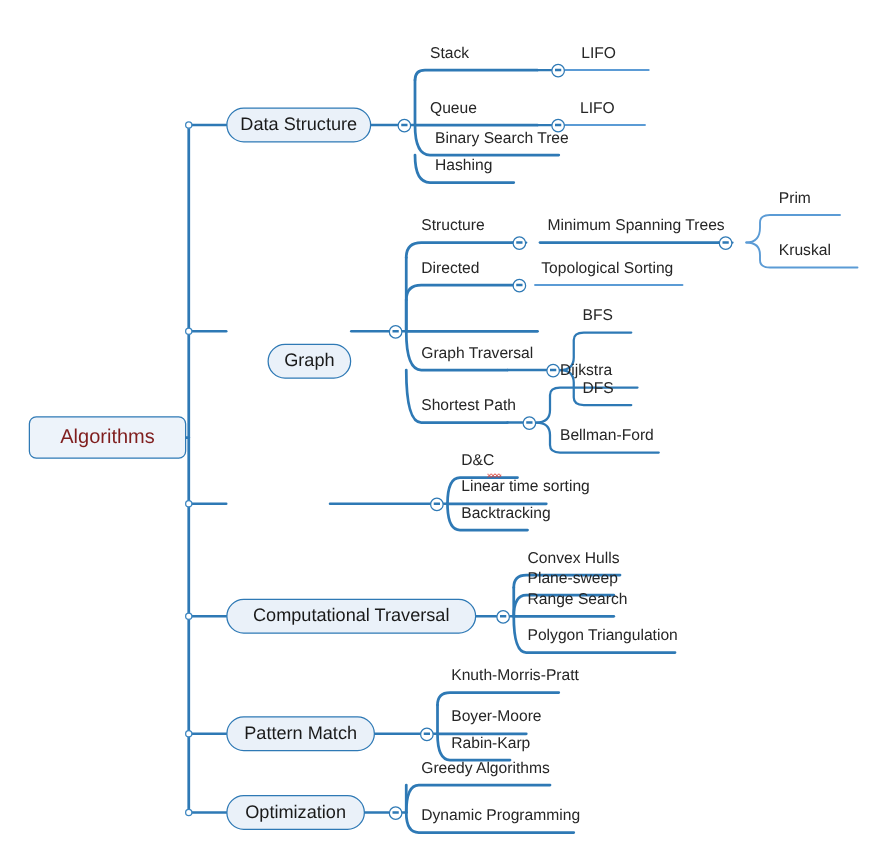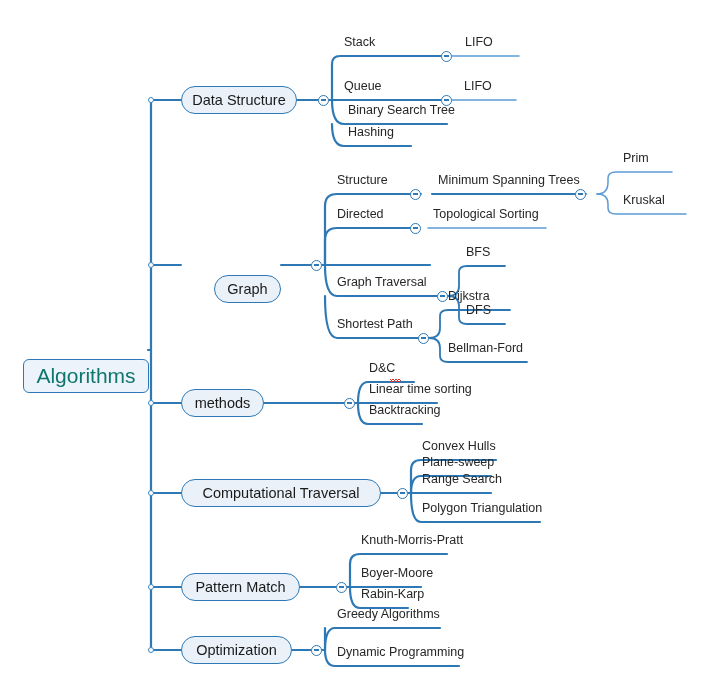--- a/index.html
+++ b/index.html
@@ -35,24 +35,23 @@
     box-sizing: border-box;
     display: flex;
     align-items: center;
     justify-content: center;
     white-space: nowrap;
   }
   .node-root {
     background: #EDF3FA;
     border: 1.3px solid #2E79B5;
     border-radius: 6px;
-    font-size: 21px;
-    color: #0f766e;
+    font-size: 16px;
+    color: #7f1d1d;
     padding: 0 12px;
-    margin-top: 26px;
   }
   .node-pill {
     background: #EAF1F9;
     border: 1.3px solid #2E79B5;
     border-radius: 999px;
     font-size: 14.5px;
     color: #1a1a1a;
     padding: 0 14px;
   }
   .node-leaf {
@@ -204,23 +203,20 @@
   <div class="bullet" style="left:148px; top:490px;"></div>
   <div class="bullet" style="left:148px; top:584px;"></div>
   <div class="bullet" style="left:148px; top:647px;"></div>
 
   <div class="node node-pill" style="left:181px; top:86px; width:116px; height:28px;">
     <span>Data Structure</span>
   </div>
   <div class="node node-pill" style="left:214px; top:251px; width:67px; height:28px;margin-top:24px;">
     <span>Graph</span>
   </div>
-  <div class="node node-pill" style="left:181px; top:389px; width:83px; height:28px;">
-    <span>methods</span>
-  </div>
   <div class="node node-pill" style="left:181px; top:479px; width:200px; height:28px;">
     <span>Computational Traversal</span>
   </div>
   <div class="node node-pill" style="left:181px; top:573px; width:119px; height:28px;">
     <span>Pattern Match</span>
   </div>
   <div class="node node-pill" style="left:181px; top:636px; width:111px; height:28px;">
     <span>Optimization</span>
   </div>
 

